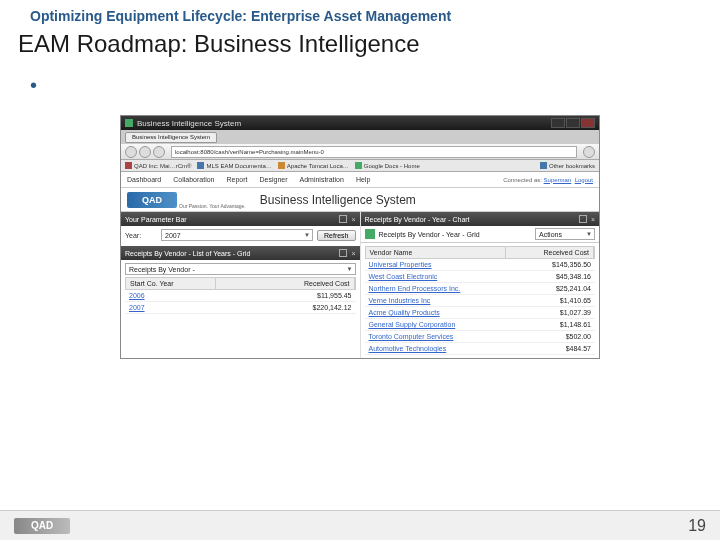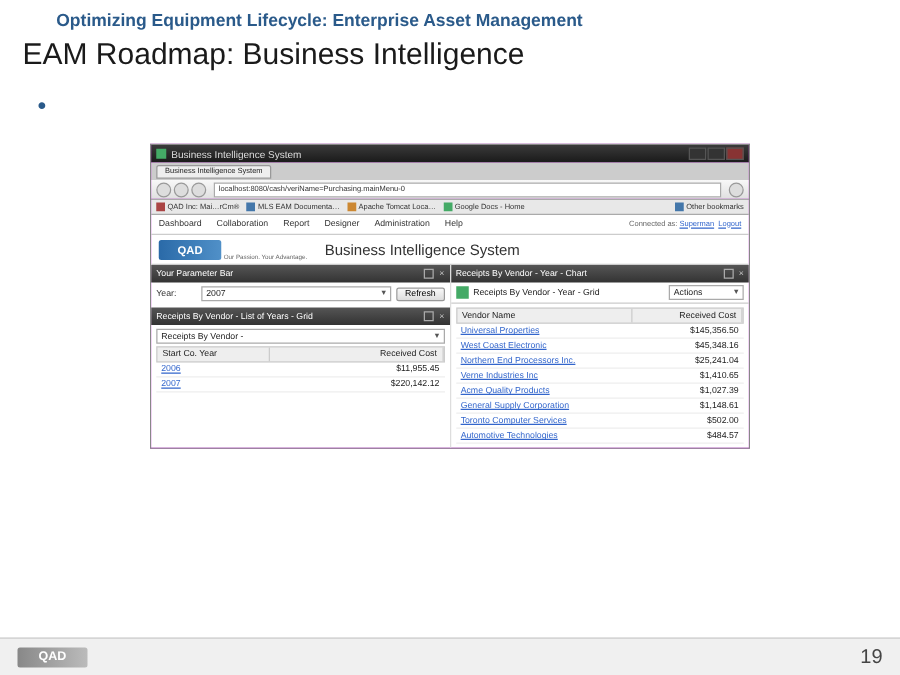--- a/index.html
+++ b/index.html
@@ -1,21 +1,21 @@
 <!DOCTYPE html>
 <html><head>
 <meta charset="utf-8">
 <style>
   * { box-sizing: border-box; margin: 0; padding: 0; }
   body { width: 720px; height: 540px; font-family: Arial, sans-serif; background: #fff; position: relative; overflow: hidden; }
-  .slide-header { color: #2a5a8a; font-size: 14px; font-weight: bold; padding: 8px 18px 4px; margin-left: 27px; }
+  .slide-header { color: #2a5a8a; font-size: 14px; font-weight: bold; padding: 8px 30px 4px; }
   .slide-title { color: #1a1a1a; font-size: 24px; font-weight: normal; padding: 2px 18px 10px; }
   .bullet-row { display: flex; align-items: baseline; padding: 6px 30px; font-size: 19px; color: #333; }
   .bullet-dot { color: #2a5a8a; margin-right: 16px; font-size: 20px; }
-  .screenshot { width: 480px; margin: 12px auto 0; border: 1px solid #888; background: #d946ef; font-size: 8px; color: #222; }
+  .screenshot { width: 480px; margin: 12px auto 0; border: 1px solid #888; background: #0f766e; font-size: 8px; color: #222; }
   .titlebar { background: linear-gradient(#3a3a3a,#1a1a1a); height: 14px; display: flex; align-items: center; padding: 0 4px; color: #ddd; }
   .titlebar .ticon { width: 8px; height: 8px; background: #4a6; margin-right: 4px; }
   .winbtns { margin-left: auto; display: flex; gap: 1px; }
   .winbtns div { width: 14px; height: 10px; background: #333; border: 1px solid #555; }
   .winbtns .close { background: #833; }
   .tabbar { background: #ccc; height: 14px; display: flex; align-items: center; padding: 0 4px; }
   .tabbar .tab { background: #eee; border: 1px solid #999; padding: 0 6px; height: 11px; font-size: 6px; display: flex; align-items: center; border-radius: 2px 2px 0 0; }
   .tbar-nav { background: linear-gradient(#f8f8f8,#e0e0e0); height: 16px; display: flex; align-items: center; padding: 0 4px; gap: 2px; border-bottom: 1px solid #aaa; }
   .navbtn { width: 12px; height: 12px; border-radius: 6px; background: #ddd; border: 1px solid #999; }
   .addr { flex: 1; background: #fff; border: 1px solid #aaa; height: 12px; margin: 0 4px; font-size: 6px; padding: 0 3px; display: flex; align-items: center; color: #333; }

